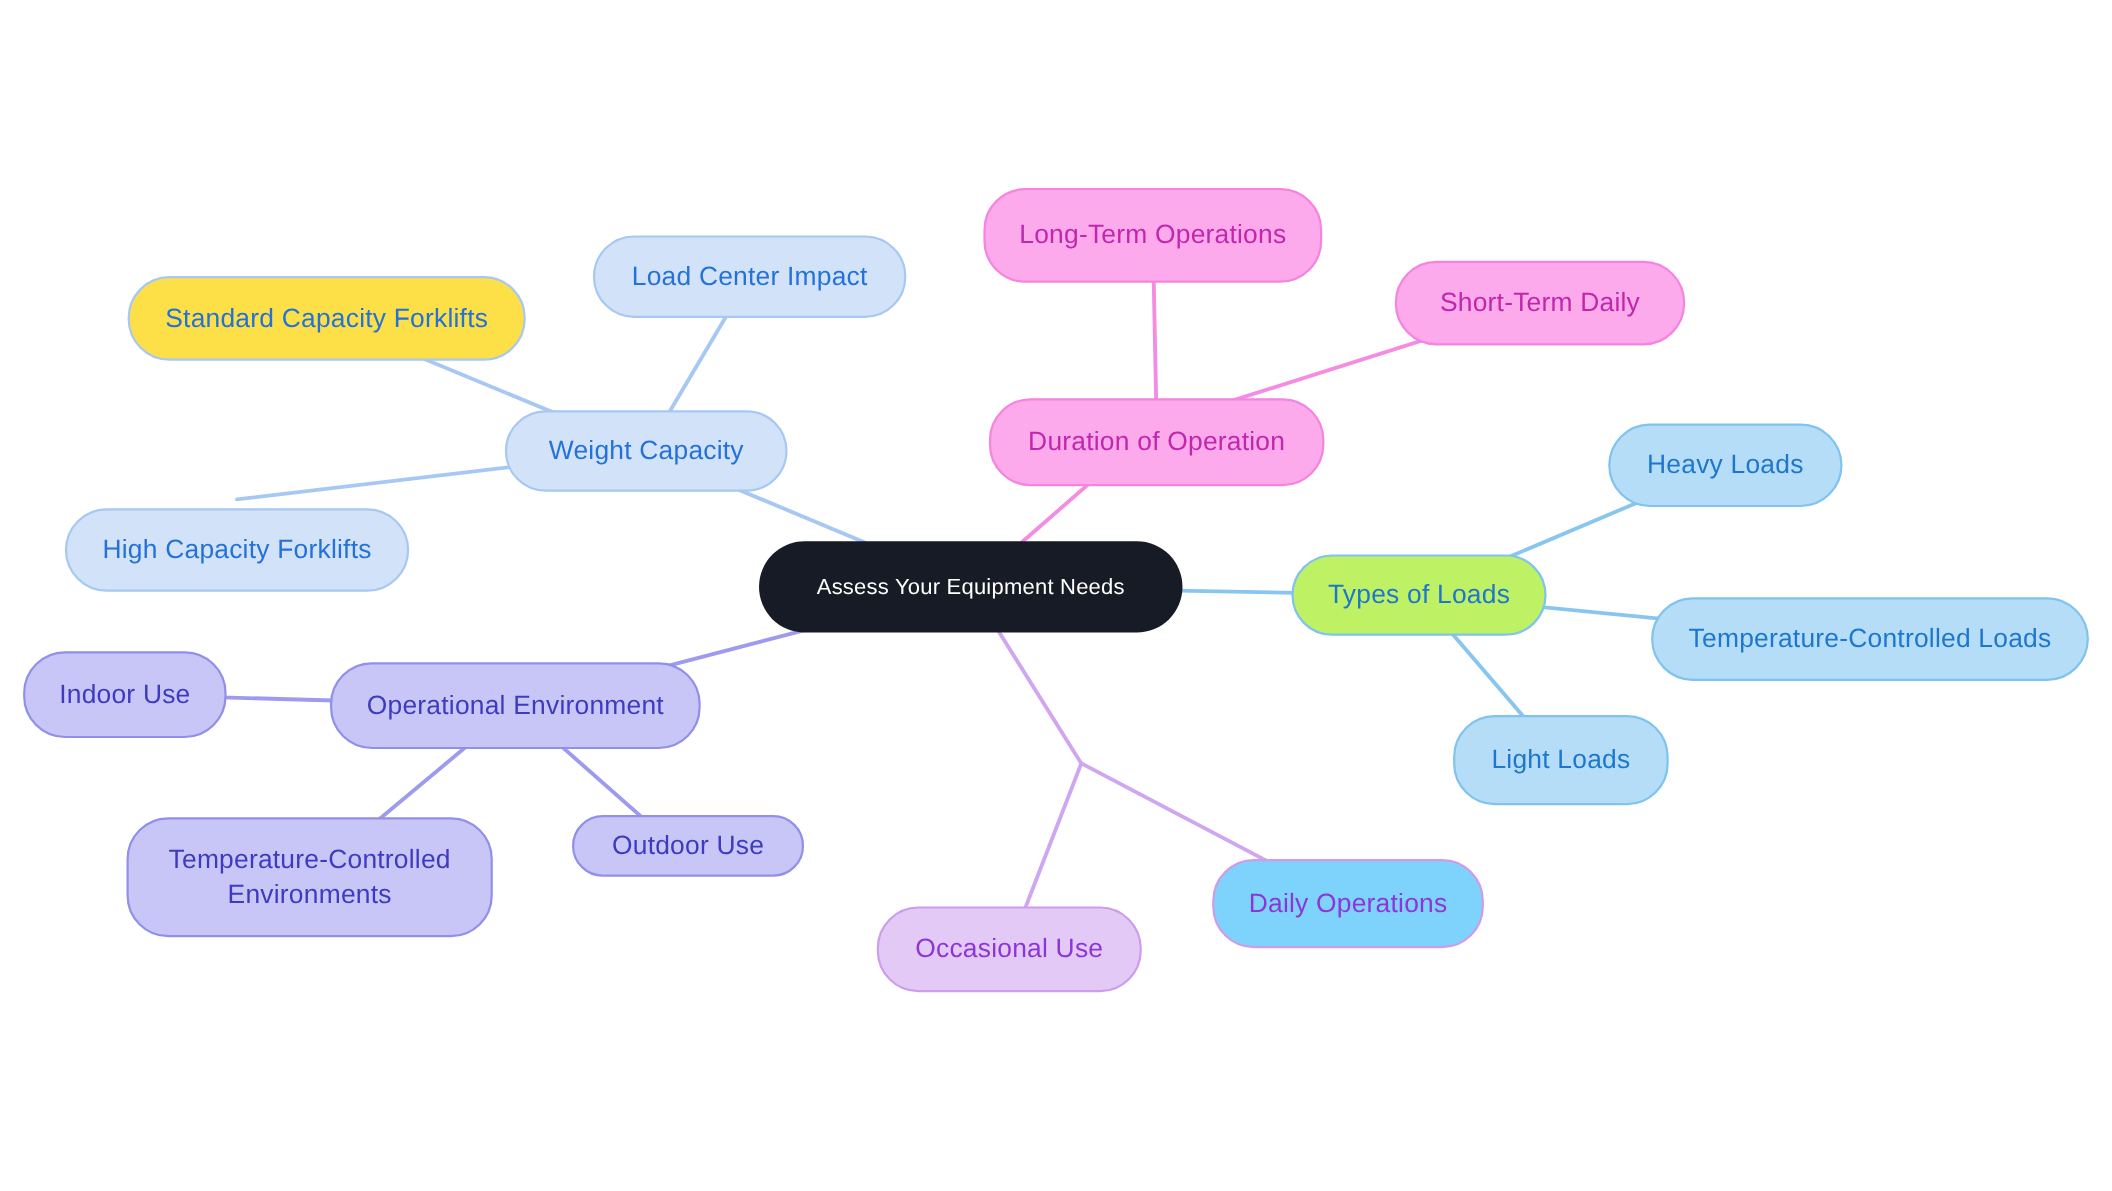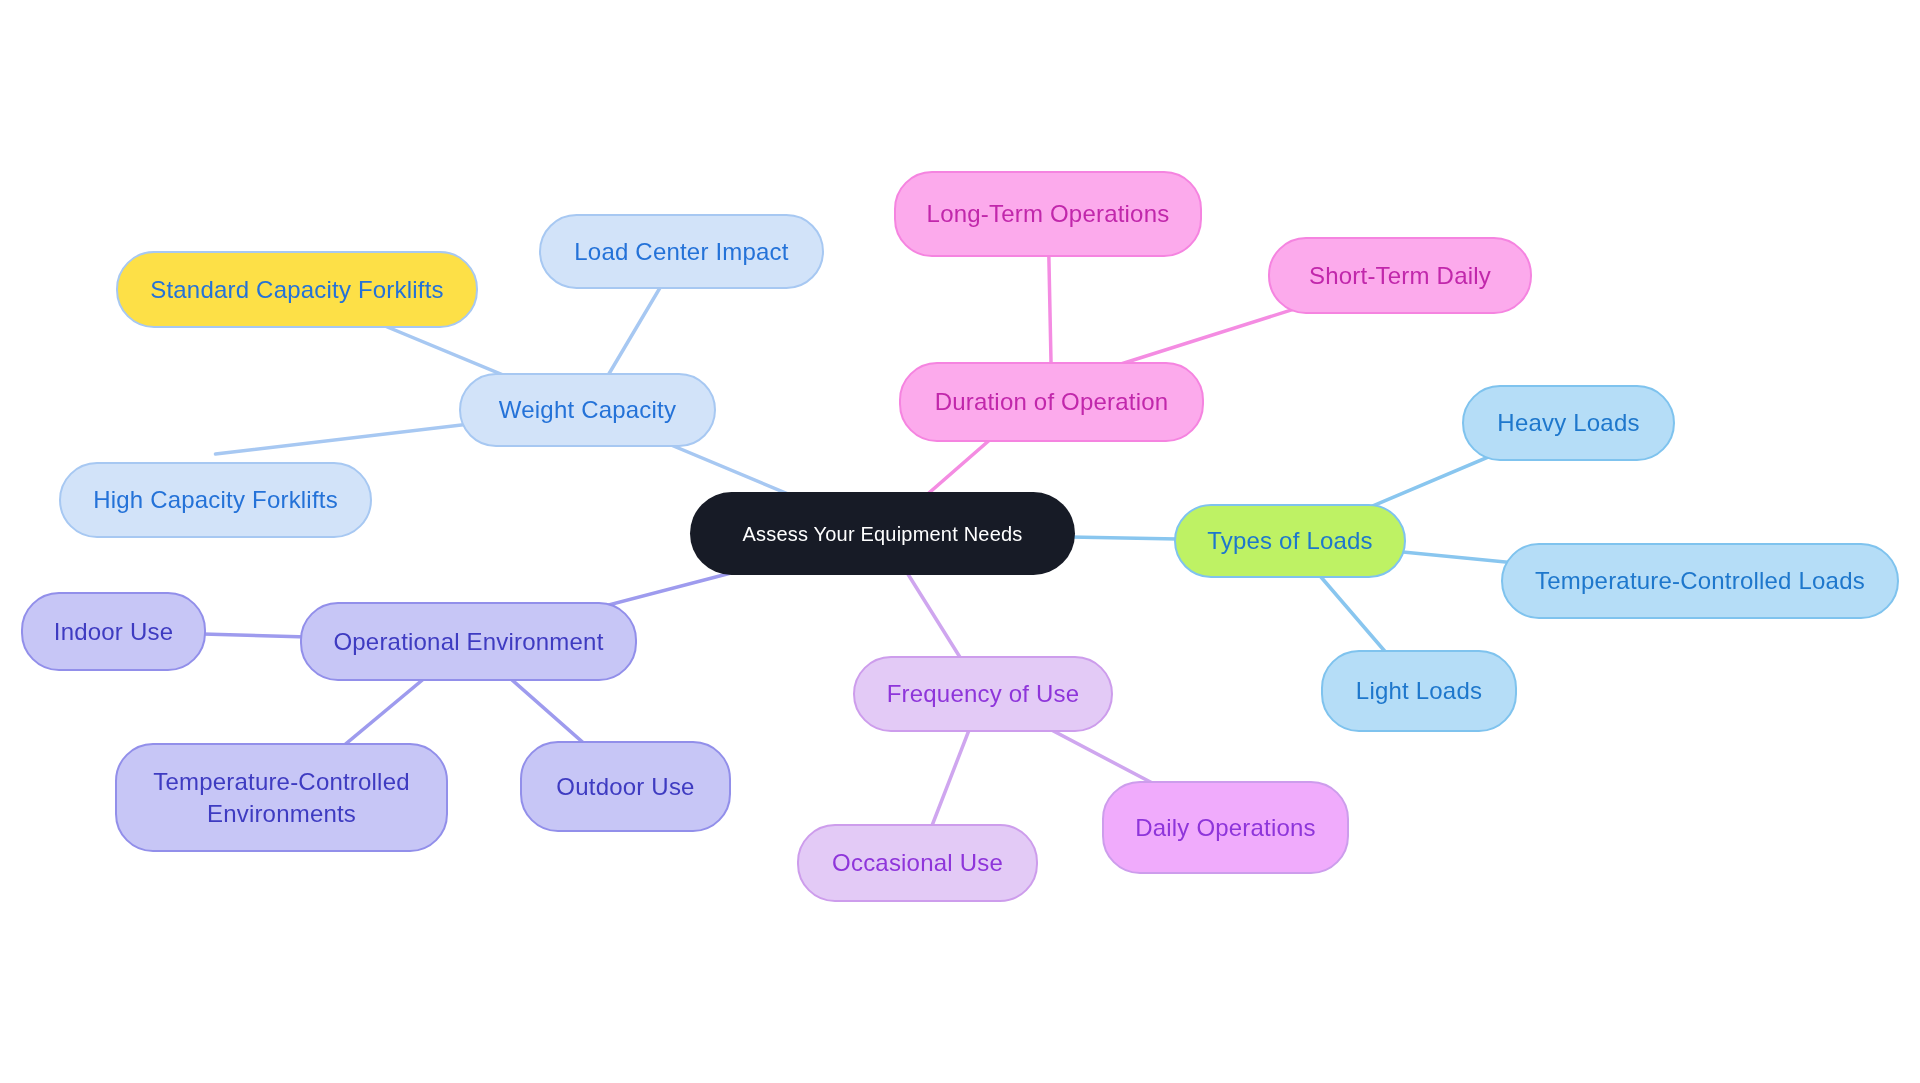--- a/index.html
+++ b/index.html
@@ -83,18 +83,17 @@
     <div class="node" style="left: 899px; top: 346px; width: 305px; height: 80px; background: rgb(252, 170, 236); border-color: rgb(245, 132, 224); color: rgb(193, 39, 171); margin-top: 16px;">Duration of Operation</div>
     <div class="node" style="left: 894px; top: 171px; width: 308px; height: 86px; background: rgb(252, 170, 236); border-color: rgb(245, 132, 224); color: rgb(193, 39, 171);">Long-Term Operations</div>
     <div class="node" style="left: 1268px; top: 237px; width: 264px; height: 77px; background: rgb(252, 170, 236); border-color: rgb(245, 132, 224); color: rgb(193, 39, 171);">Short-Term Daily</div>
     <div class="node" style="left: 1174px; top: 504px; width: 232px; height: 74px; background: #bef264; border-color: rgb(127, 195, 238); color: rgb(30, 119, 204);">Types of Loads</div>
     <div class="node" style="left: 1462px; top: 385px; width: 213px; height: 76px; background: rgb(181, 221, 247); border-color: rgb(127, 195, 238); color: rgb(30, 119, 204);">Heavy Loads</div>
     <div class="node" style="left: 1501px; top: 543px; width: 398px; height: 76px; background: rgb(181, 221, 247); border-color: rgb(127, 195, 238); color: rgb(30, 119, 204);">Temperature-Controlled Loads</div>
     <div class="node" style="left: 300px; top: 602px; width: 337px; height: 79px; background: rgb(199, 198, 246); border-color: rgb(146, 143, 234); color: rgb(62, 59, 193);">Operational Environment</div>
     <div class="node" style="left: 1321px; top: 650px; width: 196px; height: 82px; background: rgb(181, 221, 247); border-color: rgb(127, 195, 238); color: rgb(30, 119, 204);">Light Loads</div>
     <div class="node" style="left: 21px; top: 592px; width: 185px; height: 79px; background: rgb(199, 198, 246); border-color: rgb(146, 143, 234); color: rgb(62, 59, 193);">Indoor Use</div>
     <div class="node" style="left: 115px; top: 743px; width: 333px; height: 109px; background: rgb(199, 198, 246); border-color: rgb(146, 143, 234); color: rgb(62, 59, 193);">Temperature-Controlled Environments</div>
-    <div class="node" style="left: 520px; top: 741px; width: 211px; height: 91px; background: rgb(199, 198, 246); border-color: rgb(146, 143, 234); color: rgb(62, 59, 193);">Outdoor Use</div>
-    <div class="node" style="left: 853px; top: 656px; width: 260px; height: 76px; background: rgb(227, 202, 246); border-color: rgb(205, 157, 236); color: rgb(142, 53, 218);">Frequency of Use</div>
+    <div class="node" style="left: 520px; top: 741px; width: 211px; height: 56px; background: rgb(199, 198, 246); border-color: rgb(146, 143, 234); color: rgb(62, 59, 193);">Outdoor Use</div>
     <div class="node" style="left: 797px; top: 824px; width: 241px; height: 78px; background: rgb(227, 202, 246); border-color: rgb(205, 157, 236); color: rgb(142, 53, 218);">Occasional Use</div>
-    <div class="node" style="left: 1102px; top: 781px; width: 247px; height: 93px; background: #f0abfc; border-color: rgb(205, 157, 236); color: rgb(142, 53, 218);">Daily Operations</div>
+    <div class="node" style="left: 1102px; top: 781px; width: 247px; height: 81px; background: #7dd3fc; border-color: rgb(205, 157, 236); color: rgb(142, 53, 218);">Daily Operations</div>
     <div class="node center-node" style="left: 690px; top: 492px; width: 385px; height: 83px; background: rgb(23, 27, 38); color: rgb(255, 255, 255);">Assess Your Equipment Needs</div>
   </div>
 
 </body></html>

